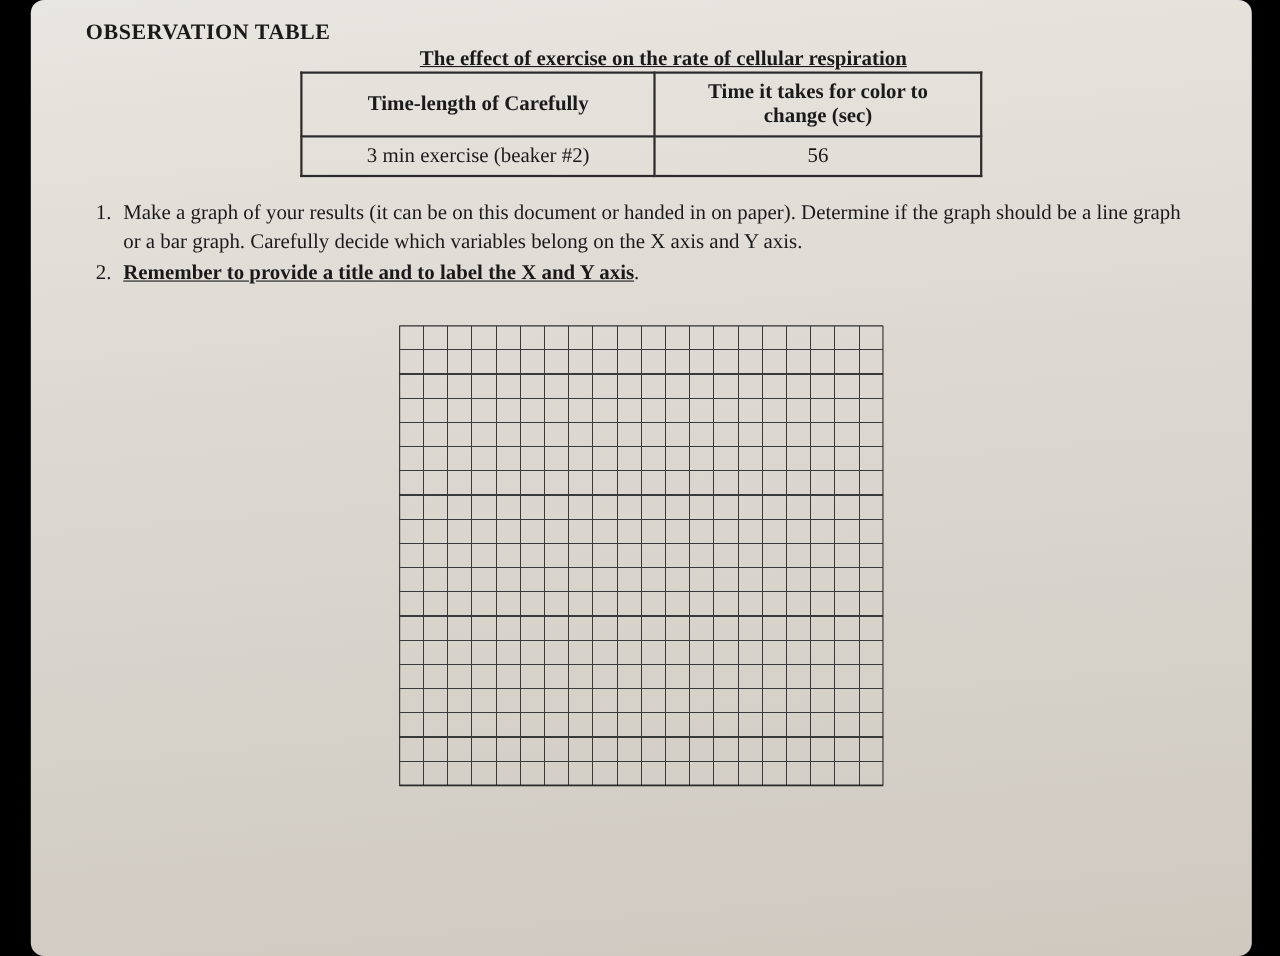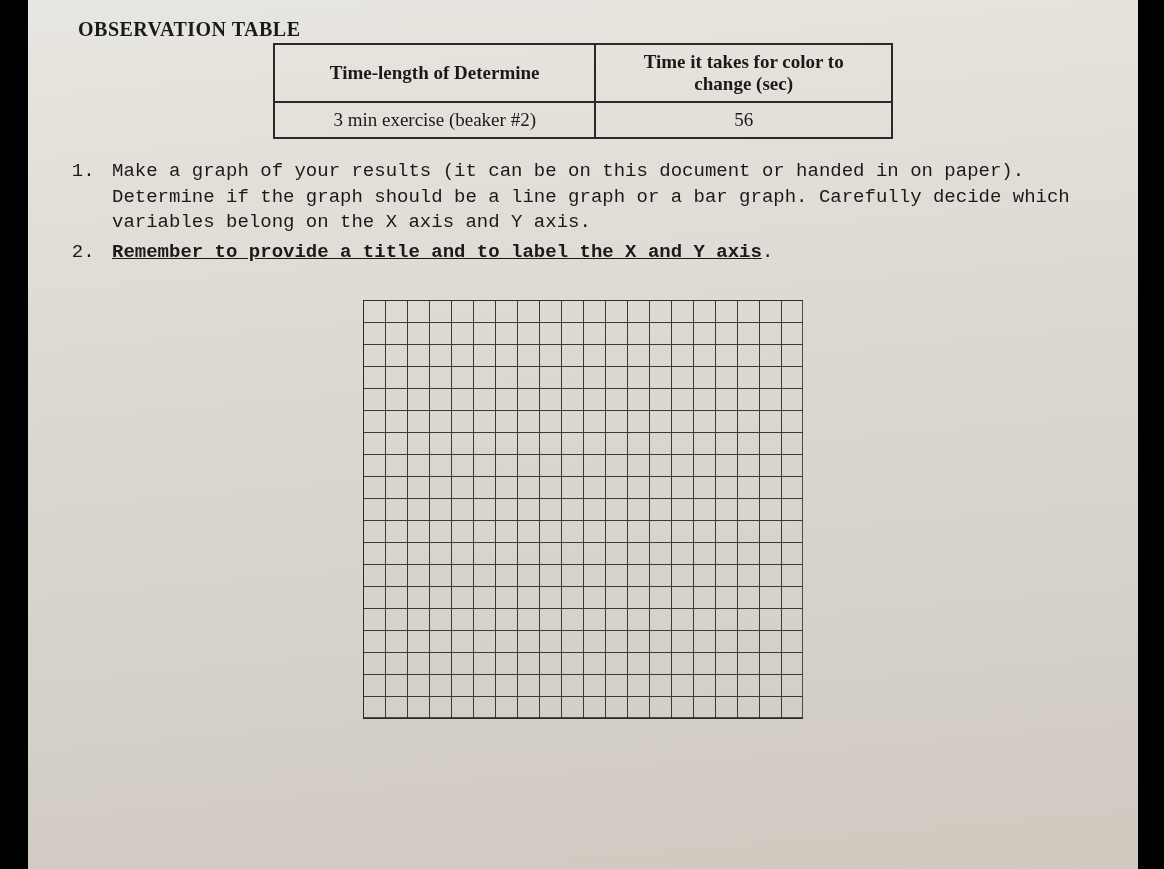--- a/index.html
+++ b/index.html
@@ -13,20 +13,21 @@
   }
   .page {
     background: linear-gradient(175deg, #e8e6e0 0%, #ddd9d2 40%, #cfc9c0 100%);
     width: 1110px;
     height: 869px;
     margin-left: 28px;
     padding: 18px 50px 0 50px;
     box-sizing: border-box;
     color: #1a1a1a;
     position: relative;
+    border-radius: 12px;
   }
   .heading {
     font-weight: bold;
     font-size: 20px;
     letter-spacing: 0.5px;
     margin-bottom: 2px;
   }
   .table-title {
     font-weight: bold;
     font-size: 19px;
@@ -61,21 +62,20 @@
   }
   ol.questions {
     margin: 2px 0 0 0;
     padding-left: 28px;
     font-size: 19px;
     line-height: 1.35;
   }
   ol.questions li {
     margin-bottom: 4px;
     padding-left: 6px;
-    font-family: Liberation Mono, monospace;
   }
   .bold-underline {
     font-weight: bold;
     text-decoration: underline;
   }
   .grid-wrap {
     text-align: center;
     margin-top: 34px;
   }
   .grid {
@@ -94,25 +94,26 @@
     stroke-width: 1.6;
   }
 </style>
 </head>
 <body>
 
 <div class="page">
 
   <div class="heading">OBSERVATION TABLE</div>
 
+  <div class="table-title">The effect of exercise on the rate of cellular respiration</div>
 
   <table class="observation">
     <tbody>
         <tr>
-      <th class="col-activity">Time-length of Determine</th>
+      <th class="col-activity">Time-length of Carefully</th>
       <th class="col-time">
         <span>Time it takes for color to</span><br>
         <span class="underline-part">change (sec)</span>
       </th>
     </tr>
     <tr>
       <td>3 min exercise (beaker #2)</td>
       <td>56</td>
     </tr>
   </tbody>

